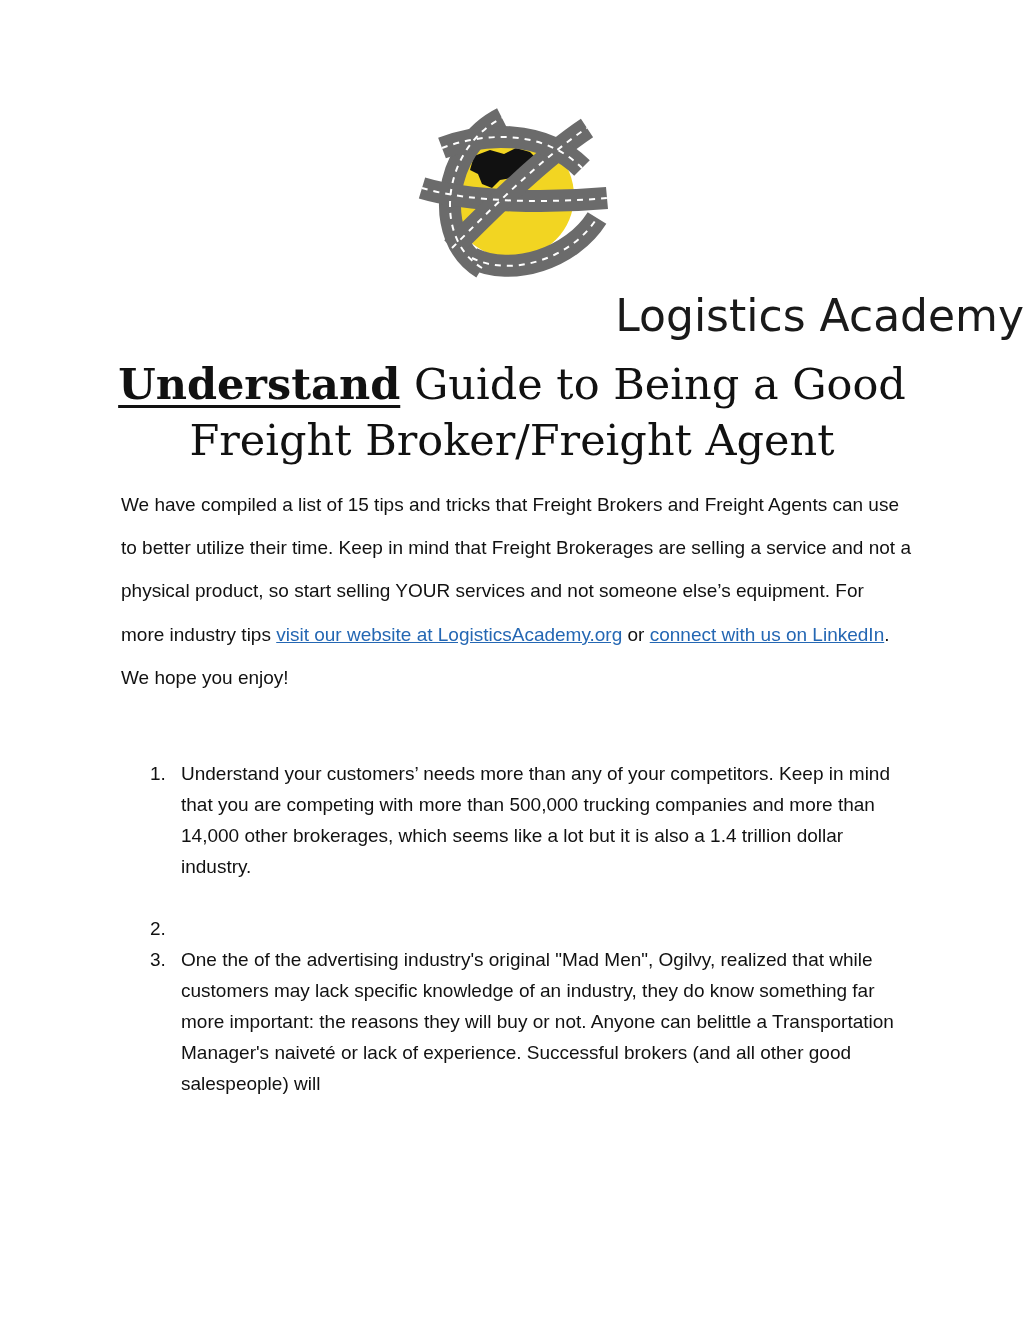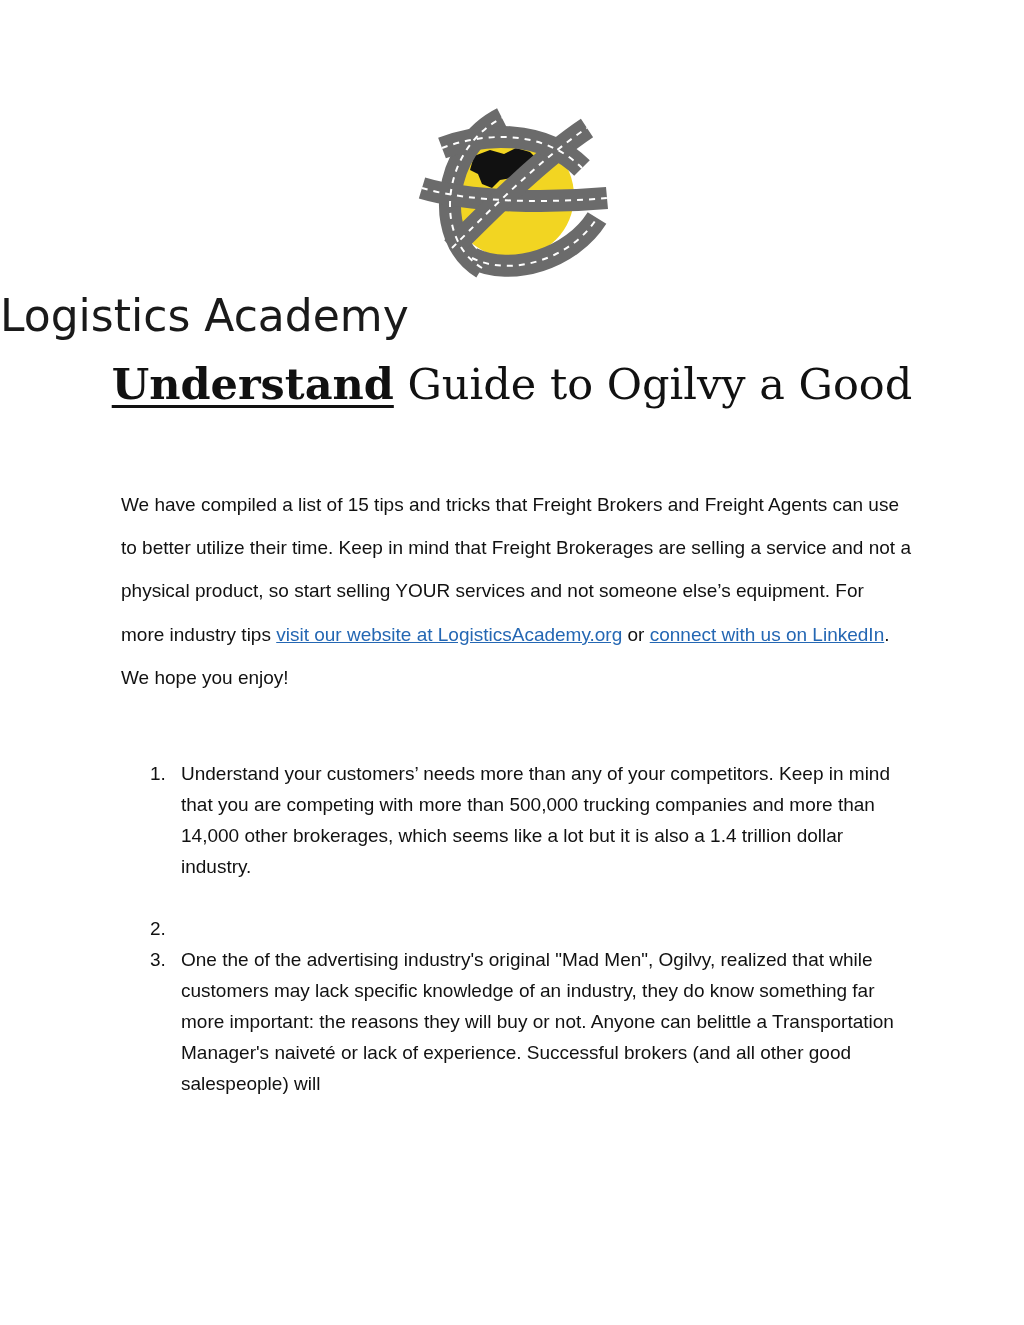--- a/index.html
+++ b/index.html
@@ -1,20 +1,20 @@
 <!DOCTYPE html>
 <html><head>
   <meta charset="utf-8">
   <style>
     html, body { margin: 0; padding: 0; background: #ffffff; }
     body { width: 1024px; height: 1325px; position: relative; overflow: hidden; color: #000; }
     .logo-wrap { position: absolute; left: 0; top: 108px; width: 1024px; text-align: center; }
     .logo-svg { display: block; margin: 0 auto; }
     .logo-text {
-      position: absolute; left: 0; width: 1024px; top: 290px; text-align: left;
+      position: absolute; left: 0; width: 1024px; top: 290px; text-align: right;
       font-family: "DejaVu Sans", sans-serif; font-size: 44px; color: #1a1a1a; letter-spacing: 0px;
     }
     .title {
       position: absolute; left: 0; width: 1024px; top: 356px; text-align: center;
       font-family: "DejaVu Serif", serif; font-size: 43px; line-height: 56px; color: #111;
     }
     .title .unofficial { font-weight: bold; text-decoration: underline; text-underline-offset: 6px; text-decoration-thickness: 3px; }
     .intro {
       position: absolute; left: 121px; top: 483px; width: 790px;
       font-family: "Liberation Sans", sans-serif; font-size: 19px; line-height: 43.2px; color: #111;
@@ -51,21 +51,22 @@
       <path d="M40 140 C 80 100, 130 50, 175 20"></path>
       <path d="M30 40 C 70 25, 130 20, 170 60"></path>
       <path d="M60 150 C 100 170, 160 150, 185 110"></path>
     </g>
   </svg>
 </div>
 
 <div class="logo-text">Logistics Academy</div>
 
 <h1 class="title" style="margin:0;font-weight:normal;">
-  <span class="unofficial">Understand</span><span> Guide to Ogilvy a Good</span><br>
+  <span class="unofficial">Understand</span><span> Guide to Being a Good</span><br>
+  <span>Freight Broker/Freight Agent</span>
 </h1>
 
 <p class="intro" style="margin:0;">
   <span>We have compiled a list of 15 tips and tricks that Freight Brokers and Freight Agents can use to better utilize their time. Keep in mind that Freight Brokerages are selling a service and not a physical product, so start selling YOUR services and not someone else’s equipment. For more industry tips </span><a href="#">visit our website at LogisticsAcademy.org</a><span> or </span><a href="#">connect with us on LinkedIn</a><span>. We hope you enjoy!</span>
 </p>
 
 <ol class="tips">
   <li class="tip tip-1">
     <span class="num">1.</span>
     <span>Understand your customers’ needs more than any of your competitors. Keep in mind that you are competing with more than 500,000 trucking companies and more than 14,000 other brokerages, which seems like a lot but it is also a 1.4 trillion dollar industry.</span>

